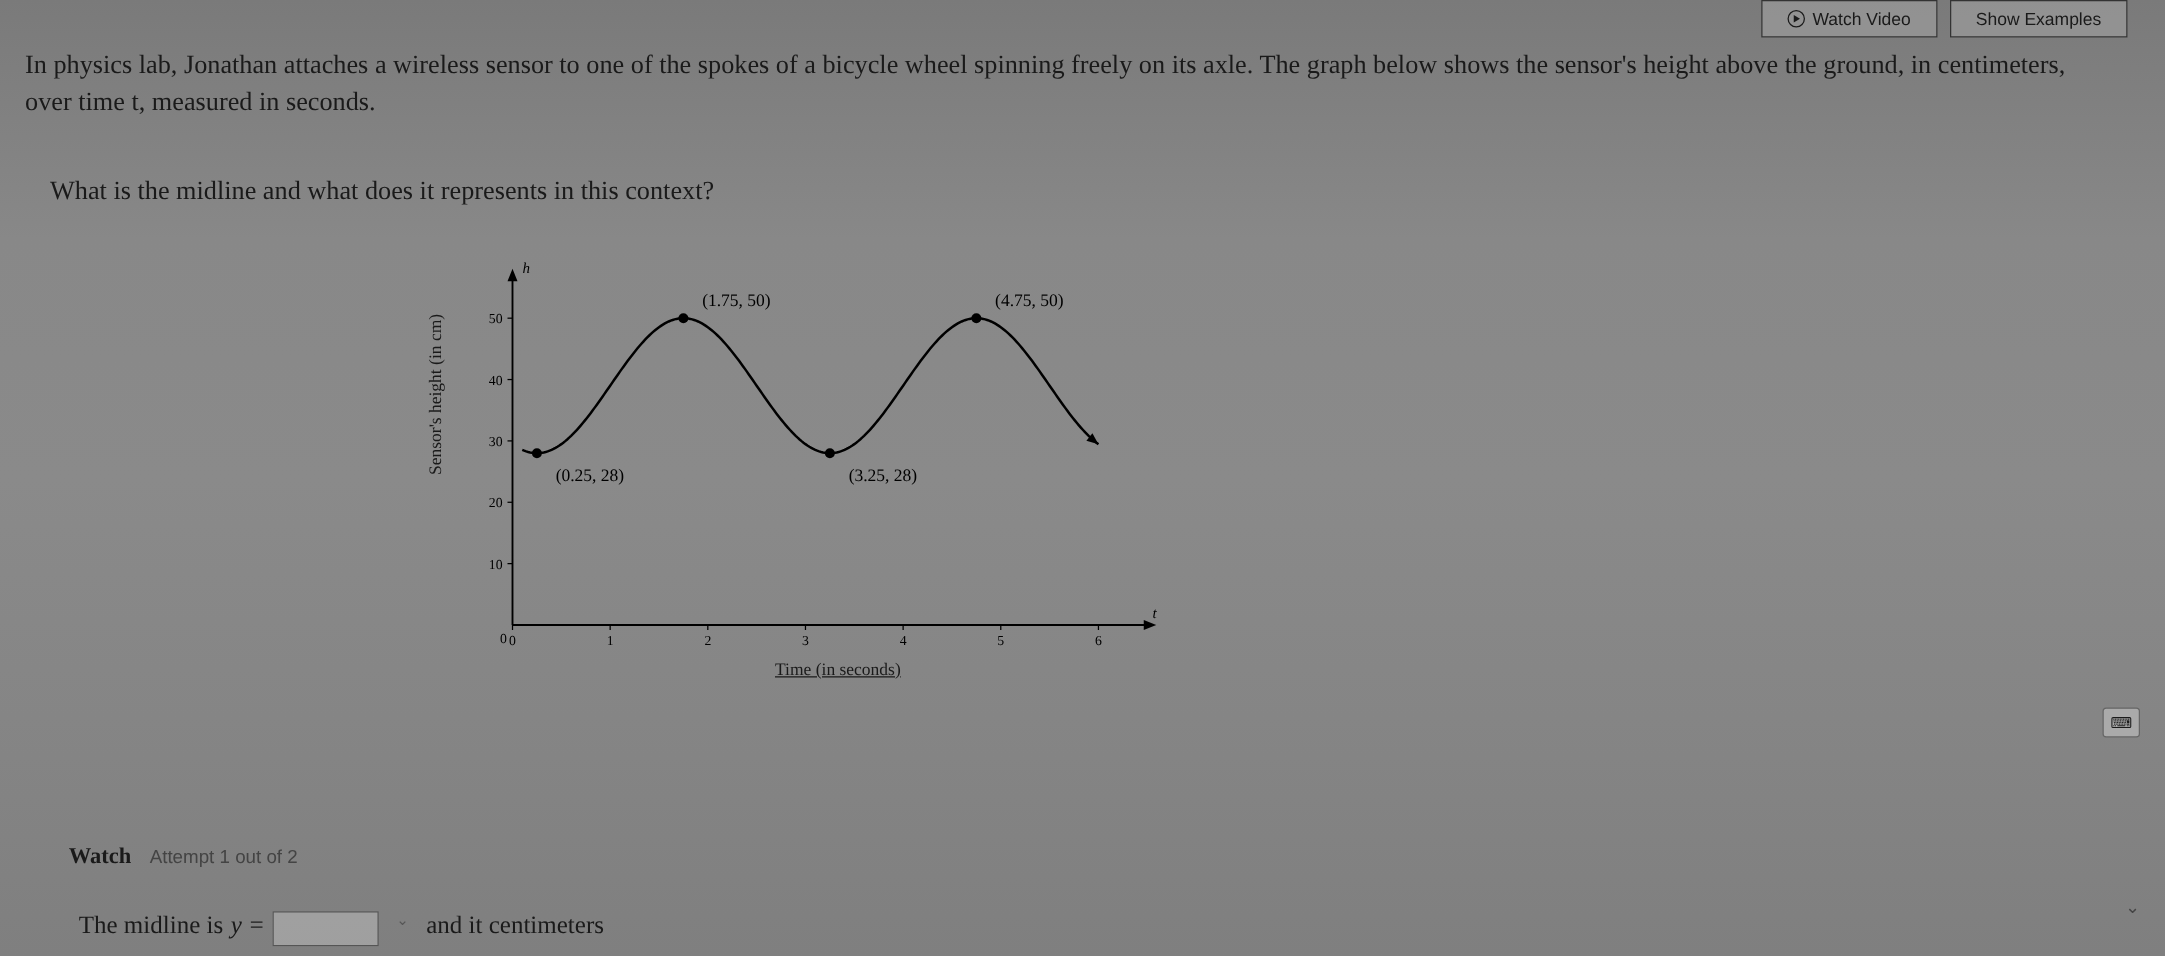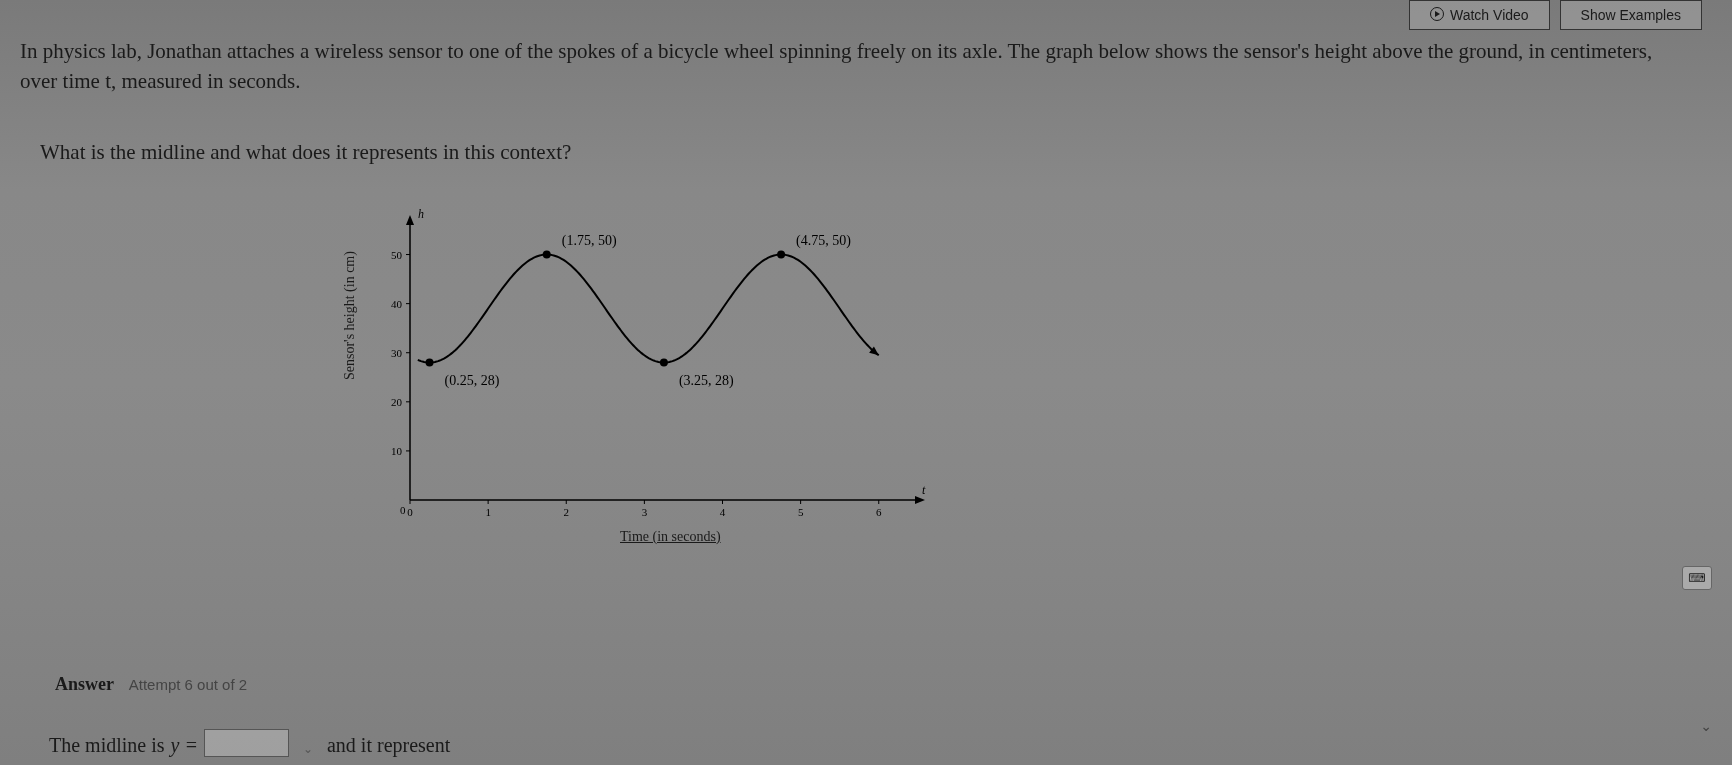--- a/index.html
+++ b/index.html
@@ -20,20 +20,21 @@
     gap: 10px;
   }
   .btn {
     border: 1px solid #333;
     background: rgba(200,200,200,0.3);
     padding: 6px 20px;
     font-family: Arial, sans-serif;
     font-size: 14px;
     color: #1a1a1a;
     display: flex;
+    align-items: center;
     gap: 6px;
     cursor: pointer;
   }
   .play-icon {
     width: 14px; height: 14px;
     border: 1.5px solid #1a1a1a;
     border-radius: 50%;
     display: inline-flex;
     align-items: center;
     justify-content: center;
@@ -89,23 +90,23 @@
     bottom: 70px;
     left: 55px;
     font-family: Arial, sans-serif;
     font-size: 17px;
   }
   .answer-section .bold { font-weight: bold; margin-right: 10px; font-family: Georgia, serif; font-size: 18px;}
   .answer-section .attempt { color: #444; font-size: 15px; }
   .midline-row {
     position: absolute;
     bottom: 8px;
-    left: 49px;
-    display: flex;
-    align-items: flex-end;
+    left: 63px;
+    display: flex;
+    align-items: flex-start;
     gap: 6px;
     font-size: 20px;
     font-family: Georgia, serif;
   }
   .midline-row .ital { font-style: italic; }
   .inputbox {
     width: 85px;
     height: 28px;
     border: 1px solid #555;
     background: rgba(255,255,255,0.25);
@@ -201,26 +202,26 @@
         <text x="201.71875" y="44.54545454545456" font-size="14" font-family="Georgia">(1.75, 50)</text>
         <circle cx="303.90625" cy="162.54545454545456" r="4" fill="#000"></circle>
         <text x="318.90625" y="184.54545454545456" font-size="14" font-family="Georgia">(3.25, 28)</text>
         <circle cx="421.09375" cy="54.54545454545456" r="4" fill="#000"></circle>
         <text x="436.09375" y="44.54545454545456" font-size="14" font-family="Georgia">(4.75, 50)</text>
       </g>
   </svg>
 </div>
 
 <div class="answer-section">
-  <span class="bold">Answer</span>
-  <span class="attempt">Attempt 6 out of 2</span>
+  <span class="bold">Watch</span>
+  <span class="attempt">Attempt 1 out of 2</span>
 </div>
 
 <div class="midline-row">
   <span>The midline is </span>
   <span class="ital">y =</span>
   <input class="inputbox" style="">
   <span class="dropdown-arrow">⌄</span>
-  <span>and it represent</span>
+  <span>and it centimeters</span>
 </div>
 
 <div class="keyboard-badge">⌨</div>
 <div class="right-caret">⌄</div>
 
 </body></html>

